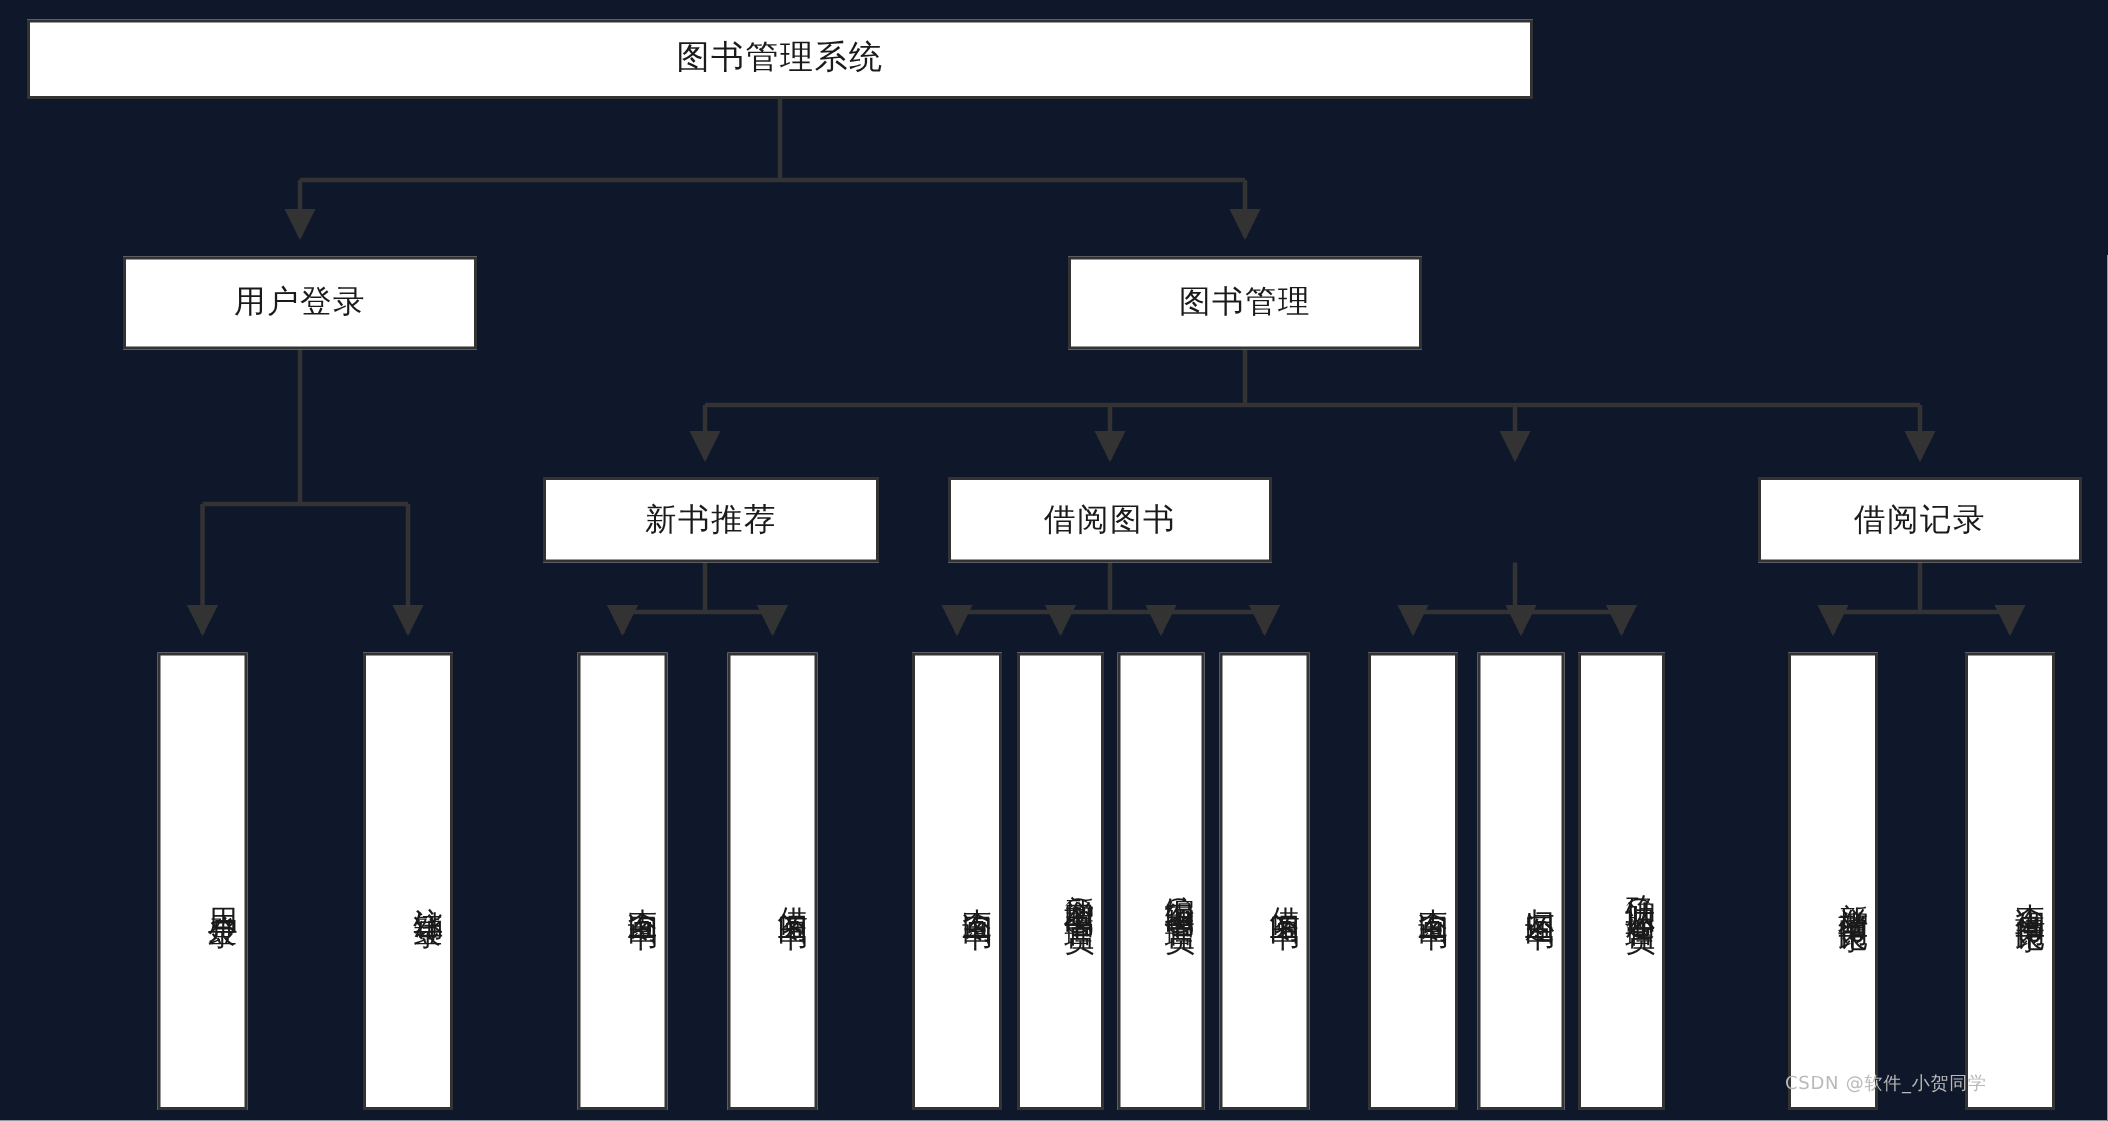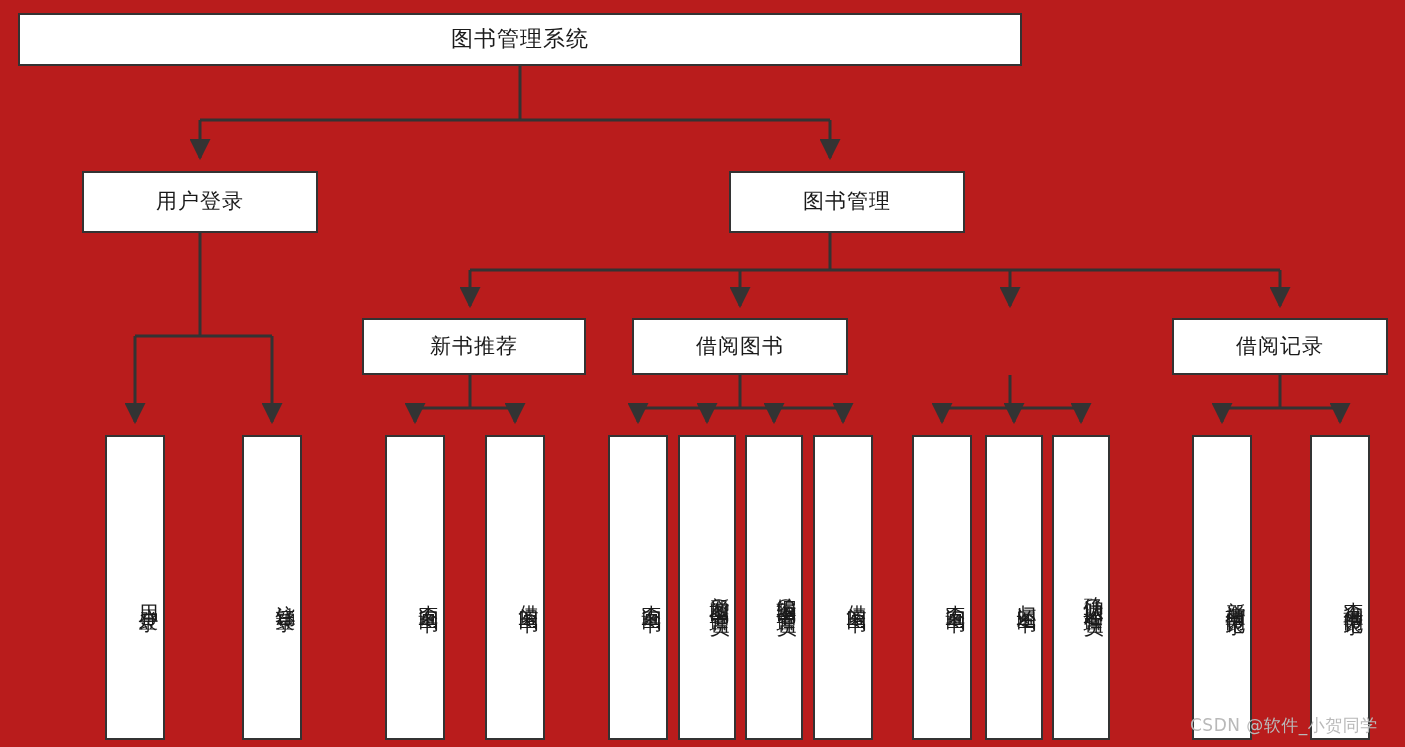--- a/index.html
+++ b/index.html
@@ -8,21 +8,21 @@
     padding: 0;
     background: #ffffff;
   }
   body {
     font-family: "DejaVu Sans", "Liberation Sans", sans-serif;
   }
   #canvas {
     position: relative;
     width: 1405px;
     height: 747px;
-    background: #b91c1c;
+    background: #0f172a;
     overflow: hidden;
   }
   #wires {
     position: absolute;
     left: 0;
     top: 0;
     width: 1405px;
     height: 747px;
     pointer-events: none;
   }
@@ -54,21 +54,21 @@
     align-items: flex-start;
     justify-content: center;
   }
   .node.vert .vlabel {
     writing-mode: vertical-rl;
     text-orientation: upright;
     white-space: nowrap;
   }
   .watermark {
     position: absolute;
-    font-size: 17px;
+    font-size: 12px;
     color: #b9b9b9;
     white-space: nowrap;
     letter-spacing: 0.5px;
     font-family: "DejaVu Sans", "Liberation Sans", sans-serif;
   }
 </style>
 </head>
 <body>
 
 <div id="canvas">
@@ -124,21 +124,21 @@
     </g>
   </svg>
 
   <div class="node horiz root" style="left:18px;top:13px;width:1004px;height:53px;">
     <span>图书管理系统</span>
   </div>
 
   <div class="node horiz" style="left:82px;top:171px;width:236px;height:62px;">
     <span>用户登录</span>
   </div>
-  <div class="node horiz" style="left:712px;top:171px;width:236px;height:62px;margin-left:17px;">
+  <div class="node horiz" style="left:712px;top:171px;width:236px;height:62px;">
     <span>图书管理</span>
   </div>
 
   <div class="node horiz" style="left:362px;top:318px;width:224px;height:57px;">
     <span>新书推荐</span>
   </div>
   <div class="node horiz" style="left:632px;top:318px;width:216px;height:57px;">
     <span>借阅图书</span>
   </div>
   <div class="node horiz" style="left:1172px;top:318px;width:216px;height:57px;">

